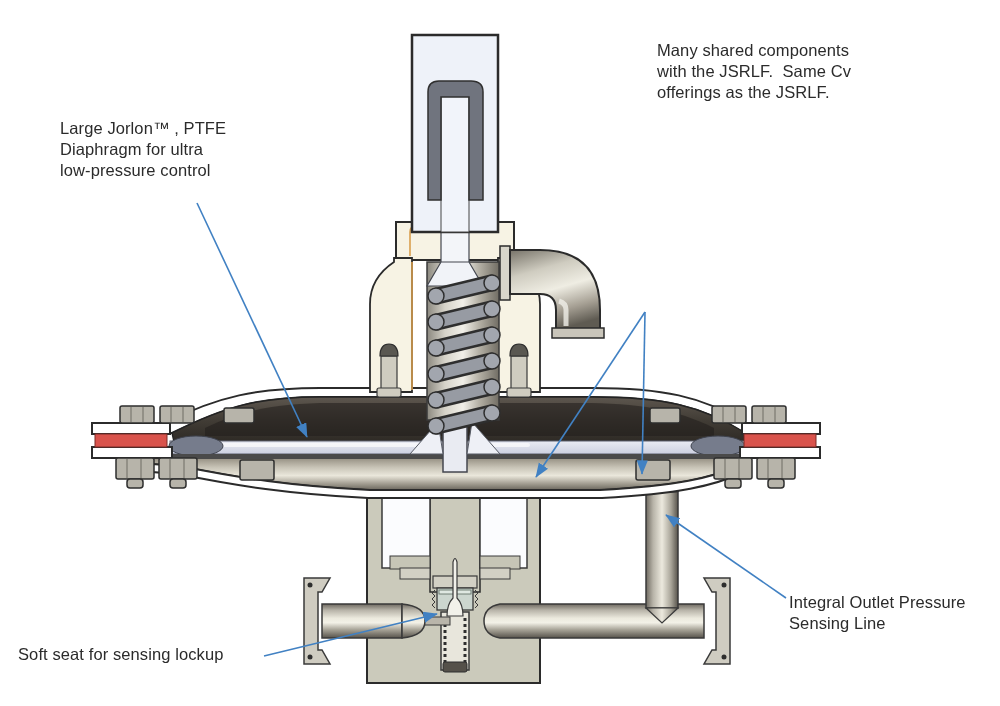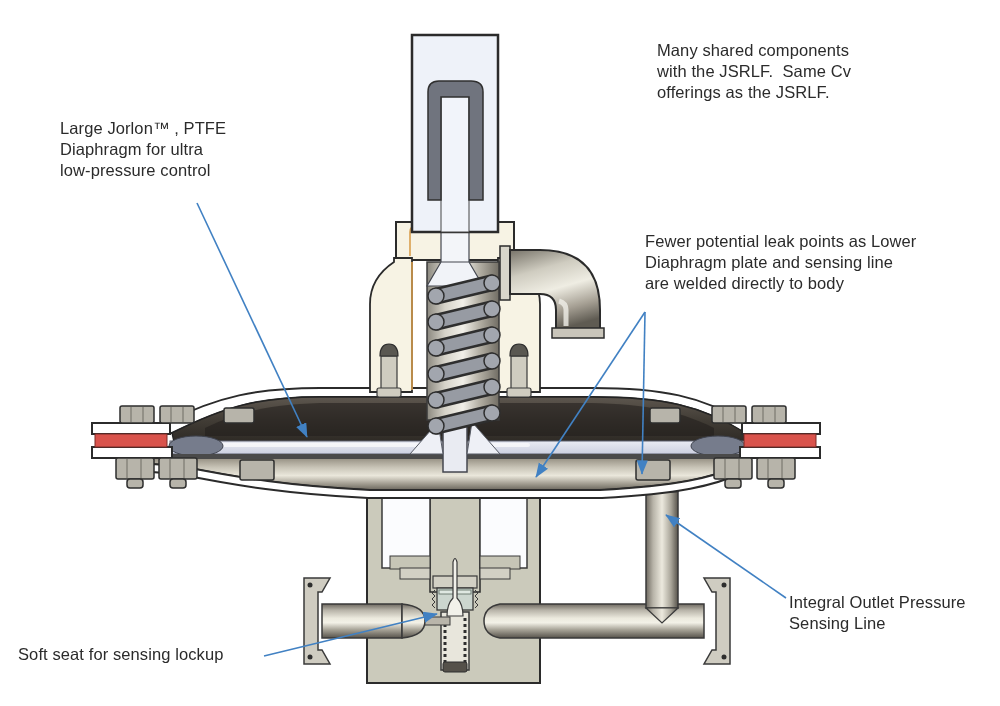--- a/index.html
+++ b/index.html
@@ -279,21 +279,18 @@
   </svg>
 
   <div class="ann" style="left:60px;top:118px;width:230px;">Large Jorlon™ , PTFE
 Diaphragm for ultra
 low-pressure control</div>
 
   <div class="ann" style="left:657px;top:40px;width:290px;">Many shared components
 with the JSRLF.  Same Cv
 offerings as the JSRLF.</div>
 
-  <div class="ann" style="left:645px;top:231px;width:330px;">Fewer potential leak points as Lower
-Diaphragm plate and sensing line
-are welded directly to body</div>
 
   <div class="ann" style="left:789px;top:592px;width:210px;">Integral Outlet Pressure
 Sensing Line</div>
 
   <div class="ann" style="left:18px;top:644px;width:260px;">Soft seat for sensing lockup</div>
 </div>
 
 </body></html>

